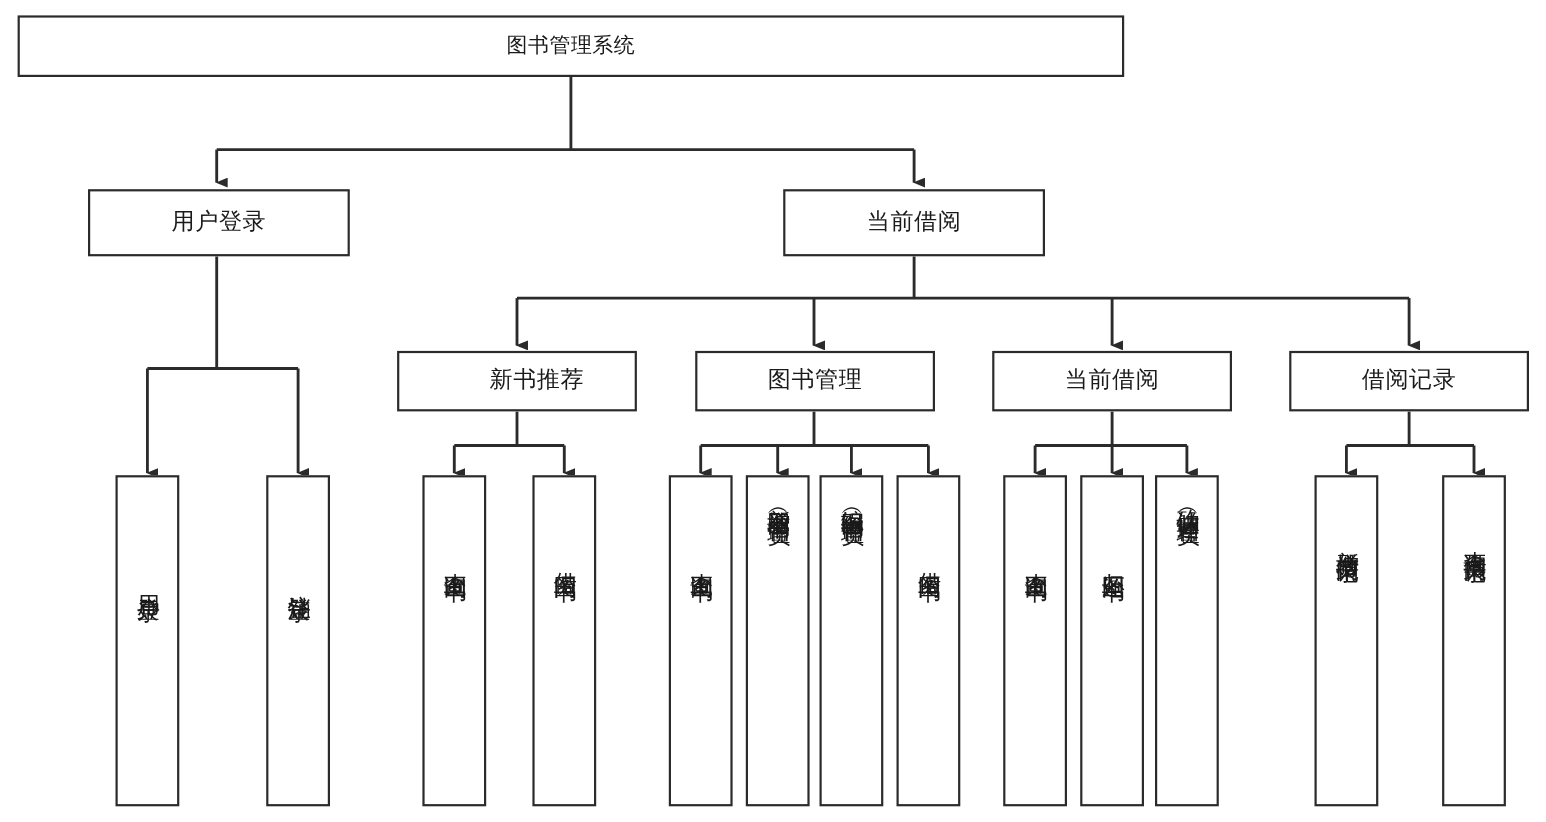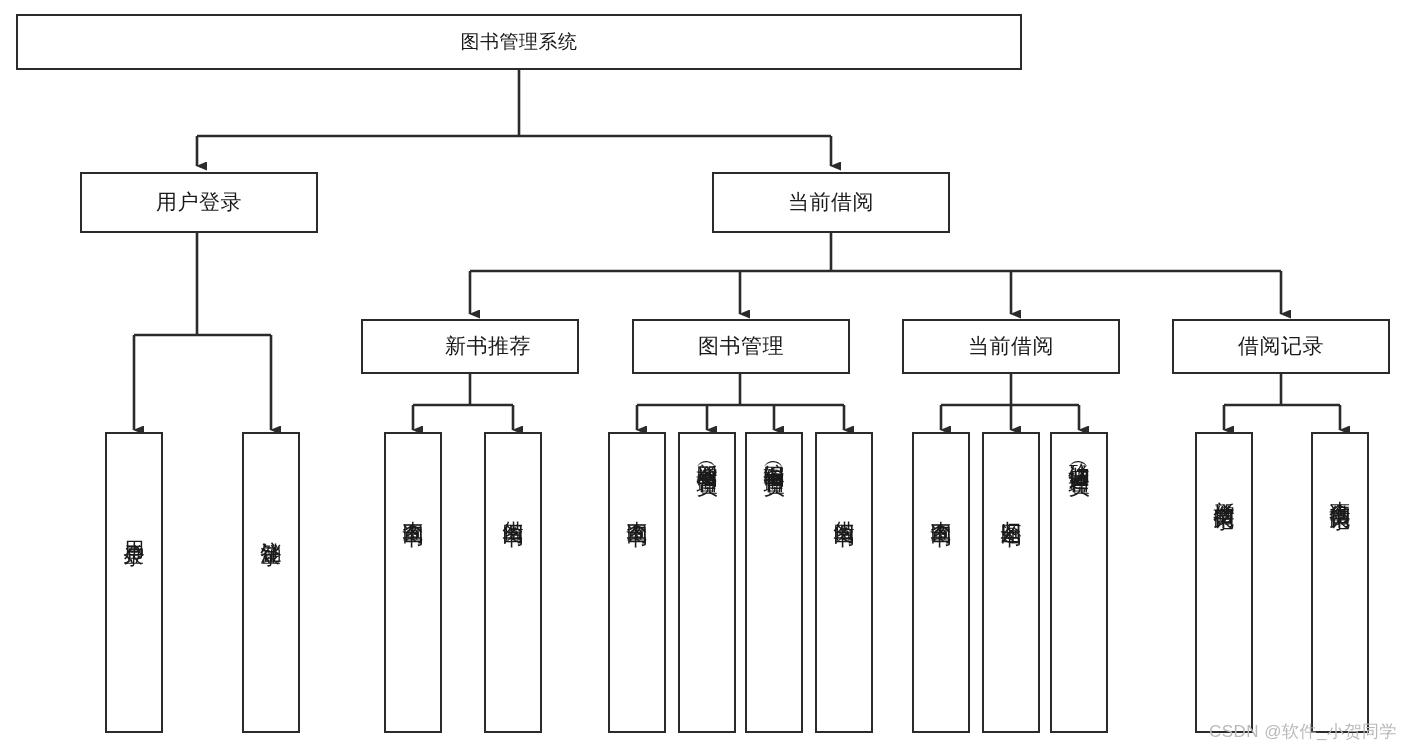--- a/index.html
+++ b/index.html
@@ -193,15 +193,14 @@
     <span class="node-label">确认归还（管理员）</span>
   </div>
 
   <div class="node vertical mid3" style="left:1195px; top:432px; width:58px; height:301px;">
     <span class="node-label">新增借阅记录</span>
   </div>
   <div class="node vertical mid3" style="left:1311px; top:432px; width:58px; height:301px;">
     <span class="node-label">查询借阅记录</span>
   </div>
 
-  <div class="watermark">CSDN @软件_小贺同学</div>
 
 </div>
 
 </body></html>

